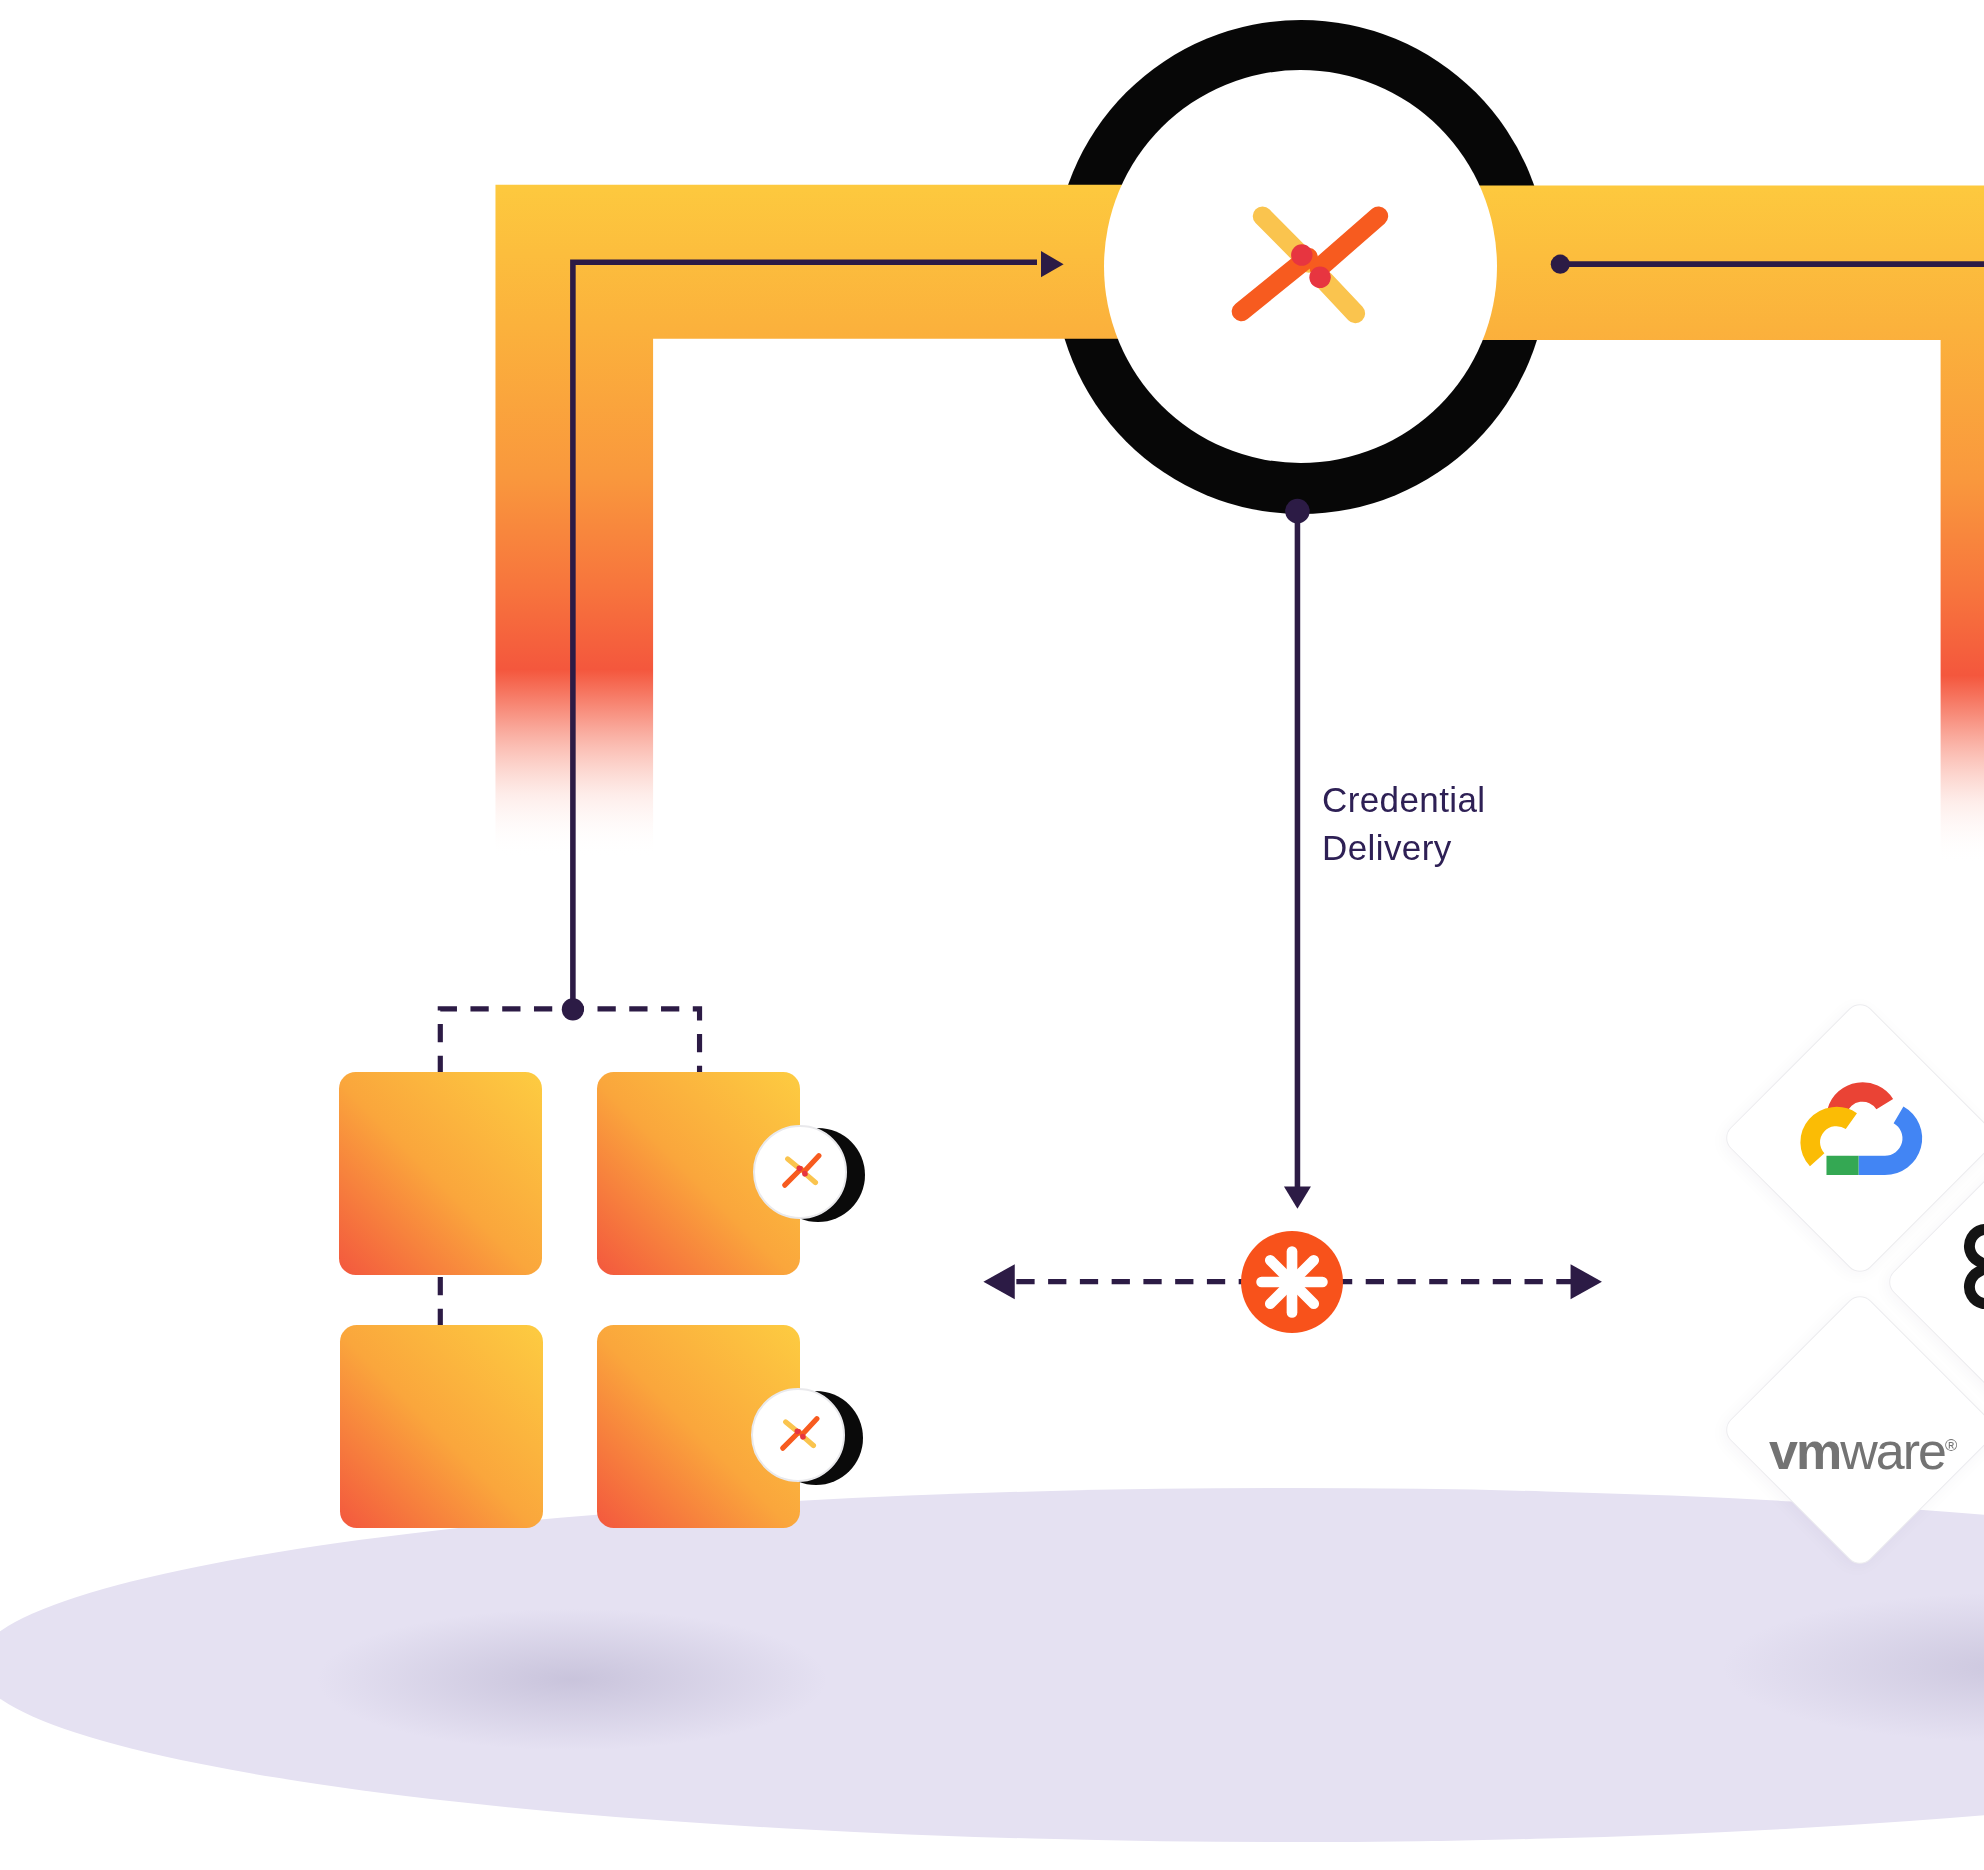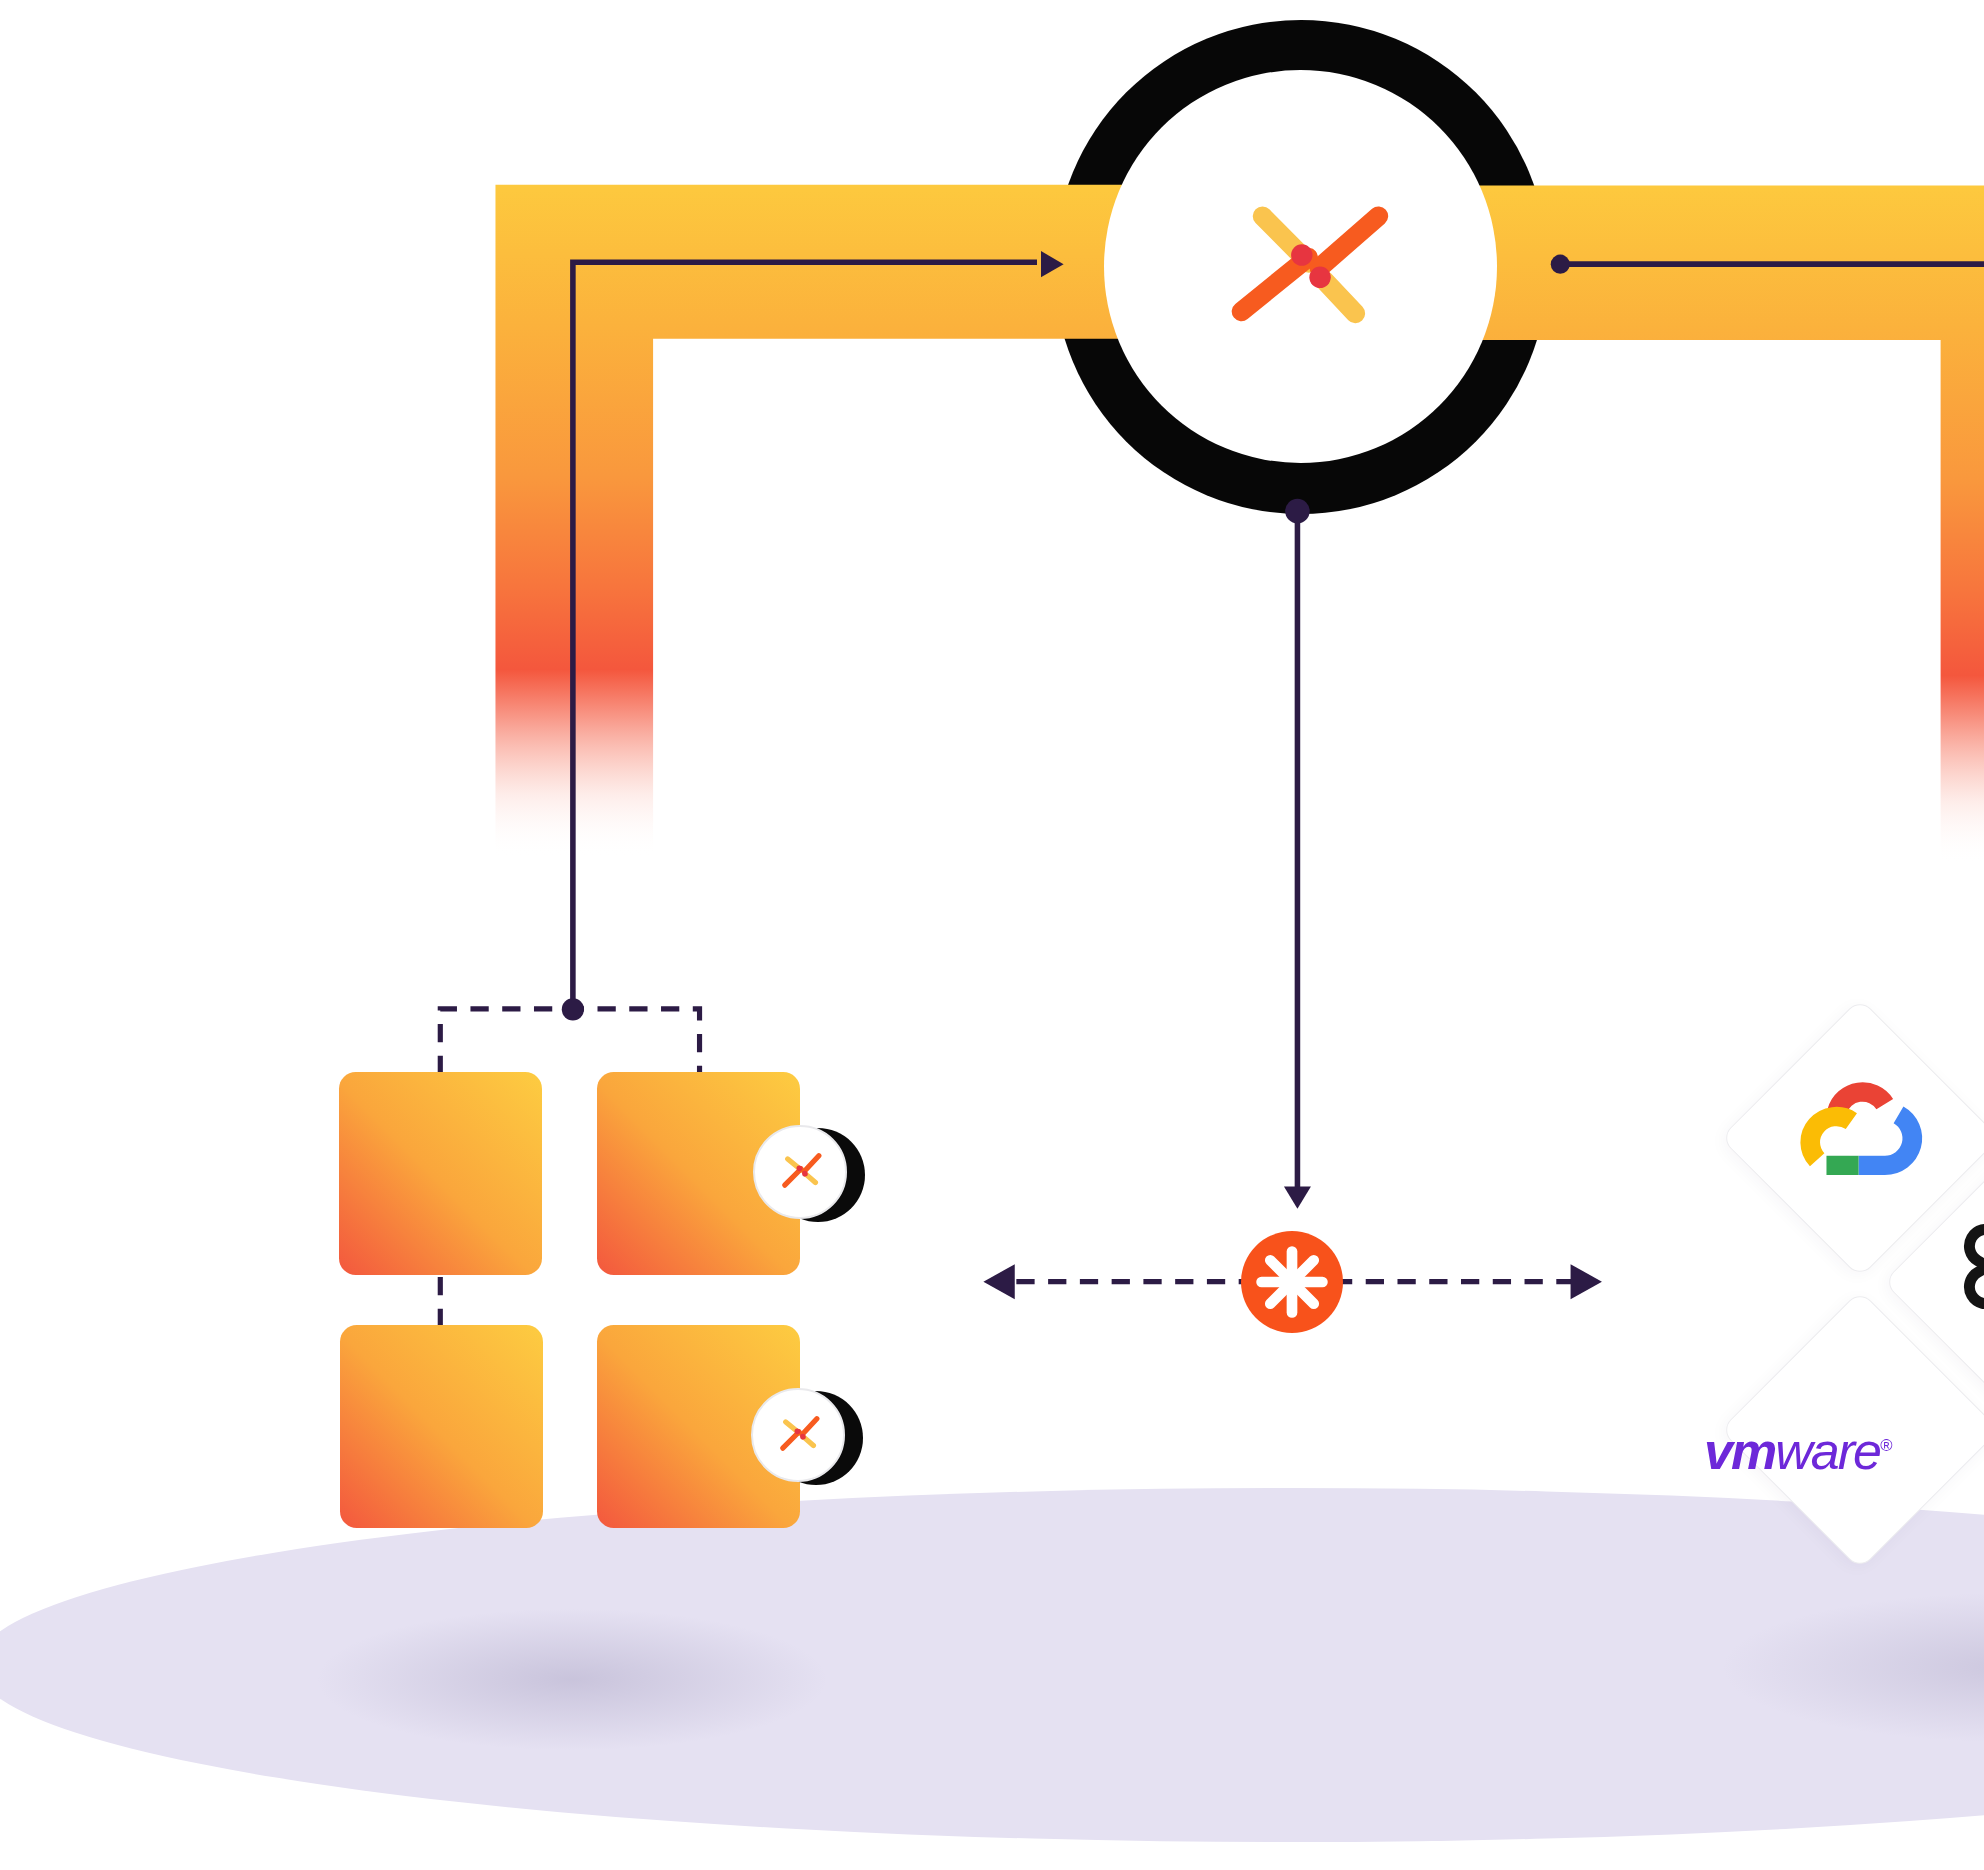--- a/index.html
+++ b/index.html
@@ -31,21 +31,21 @@
 
   
   .cred-label{left:1322px;top:776px;width:206px;font-size:35px;line-height:1.36;
     font-weight:500;color:#2E2055;letter-spacing:0.4px;}
 
   
   .diamond{width:198px;height:198px;border-radius:15px;background:#ffffff;border:1.2px solid #ECECEF;
     transform:rotate(45deg);box-shadow:0 4px 16px rgba(40,30,80,0.04);}
 
   
-  .vmware{left:1704px;top:1425px;font-size:52px;line-height:1;color:#6d28d9;letter-spacing:-2px;white-space:nowrap;font-style:italic;}
+  .vmware{left:1769px;top:1425px;font-size:52px;line-height:1;color:#737373;letter-spacing:-2px;white-space:nowrap;}
   .vmware .bold{font-weight:700;}
   .vmware .light{font-weight:400;}
   .vmware sup{font-size:0.32em;vertical-align:super;letter-spacing:0;}
 </style>
 </head>
 <body>
 
 <div class="canvas">
 
   <div class="abs ground"></div>
@@ -146,20 +146,21 @@
     <g stroke-linecap="round" fill="none">
       <line x1="253" y1="222" x2="370" y2="340" stroke="#FAC44E" stroke-width="49"></line>
       <line x1="408" y1="383" x2="487" y2="467" stroke="#FAC44E" stroke-width="49"></line>
       <line x1="200" y1="462" x2="368" y2="326" stroke="#F75B1F" stroke-width="49"></line>
       <line x1="545" y1="222" x2="396" y2="352" stroke="#F75B1F" stroke-width="49"></line>
     </g>
     <circle cx="352" cy="320" r="27" fill="#E73540"></circle>
     <circle cx="398" cy="376" r="27" fill="#E73540"></circle>
   </svg>
 
+  <div class="abs cred-label">Credential Delivery</div>
 
   <svg class="abs" style="left:1241px;top:1231px;" width="102" height="102" viewBox="-129 -129 258 258">
     <circle cx="0" cy="0" r="129" fill="#F8521B"></circle>
     <g stroke="#ffffff" stroke-width="27" stroke-linecap="round">
       <line x1="0" y1="-77" x2="0" y2="77"></line>
       <line x1="-77" y1="0" x2="77" y2="0"></line>
       <line x1="-55" y1="-55" x2="55" y2="55"></line>
       <line x1="-55" y1="55" x2="55" y2="-55"></line>
     </g>
   </svg>

